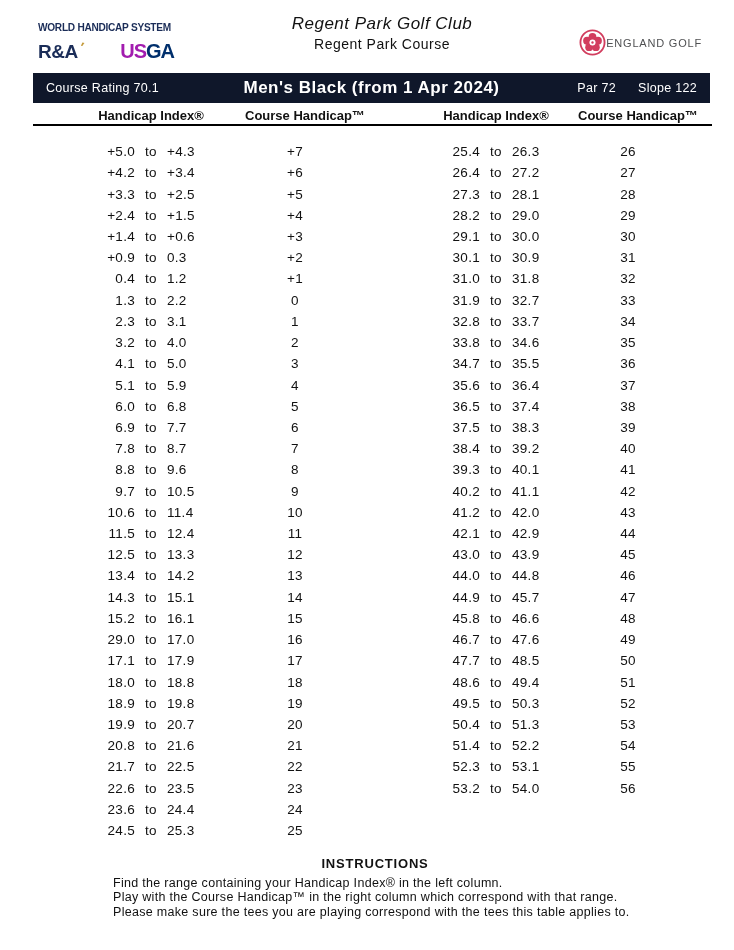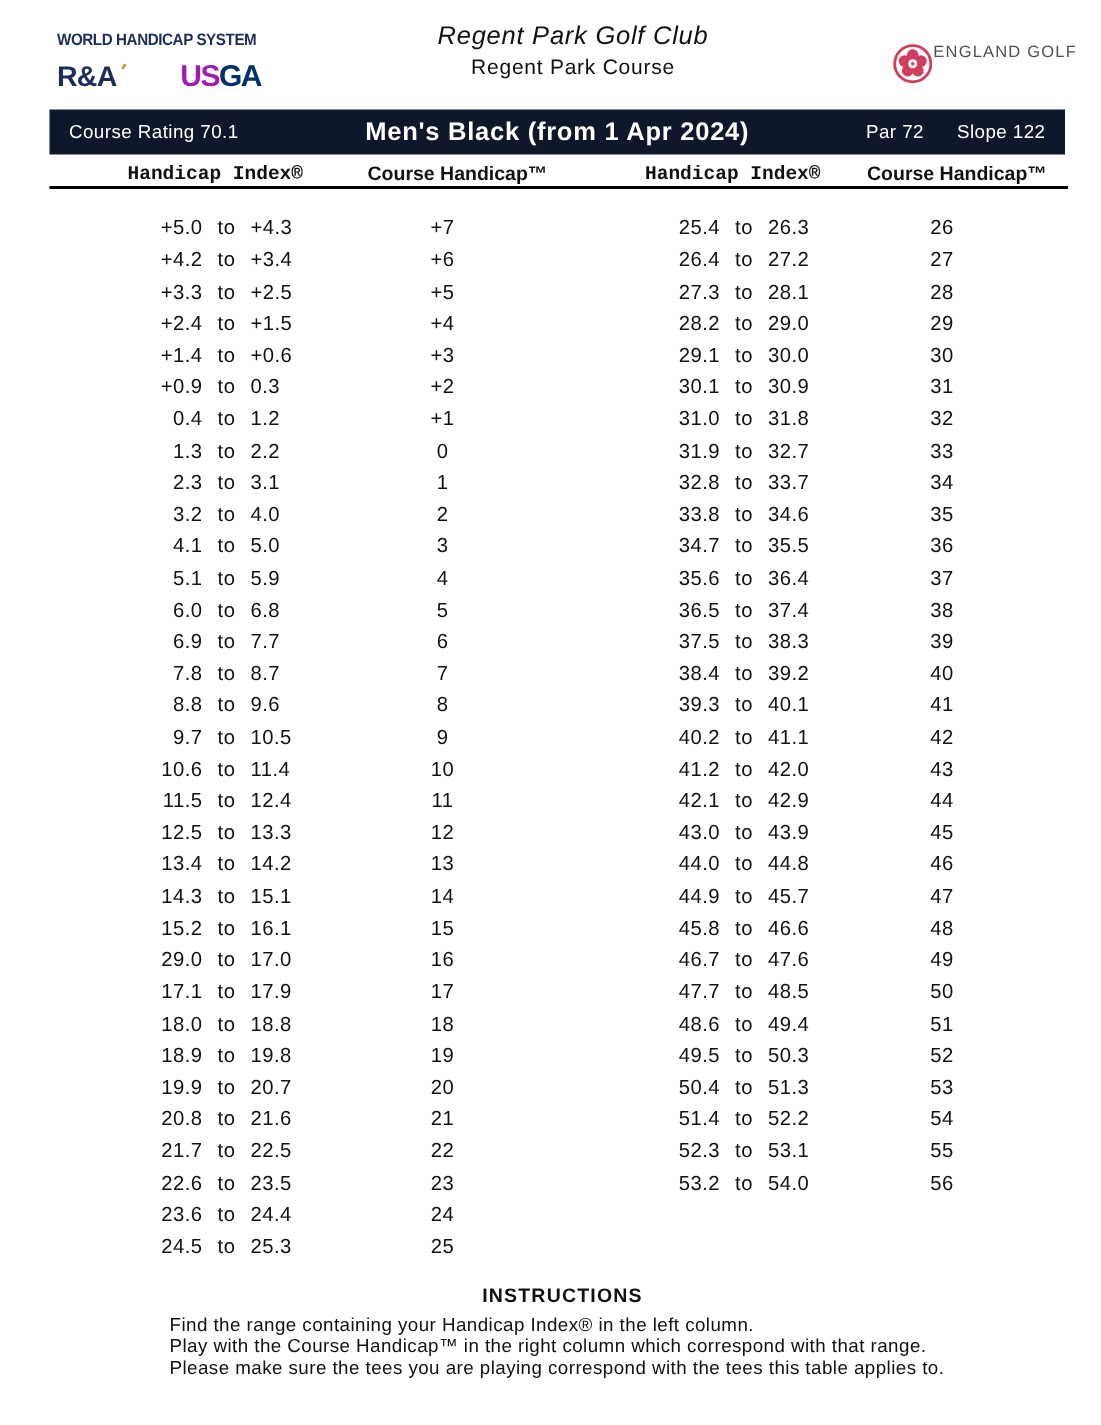--- a/index.html
+++ b/index.html
@@ -19,39 +19,39 @@
   .usga-us { color:#a21caf; }
   .usga-ga { color:#002f6c; }
 
   
   .title-block { position:absolute; left:70px; right:40px; top:10px; text-align:center; }
   .doc-title { font-size:23px; font-weight:bold; letter-spacing:2.5px; color:#0a0a0a; }
   .club-name { font-size:17px; font-style:italic; margin-top:4px; letter-spacing:0.5px; }
   .course-name { font-size:14px; margin-top:2px; letter-spacing:0.5px; }
 
   
-  .eg-block { position:absolute; right:16px; top:29px; display:flex; gap:0; }
+  .eg-block { position:absolute; right:32px; top:29px; display:flex; align-items:center; gap:0; }
   .eg-label { font-size:11px; color:#4f5052; letter-spacing:0.8px; white-space:nowrap; }
 
   
   .tee-bar {
     position:absolute; left:33px; top:73px; width:677px; height:30px;
     background:#0f172a; color:#fff; display:flex; align-items:center;
   }
   .tb-rating { position:absolute; left:13px; font-size:12.5px; letter-spacing:0.3px; }
   .tb-name { width:100%; text-align:center; font-weight:bold; font-size:17px; letter-spacing:0.5px; }
   .tb-right { position:absolute; right:13px; display:flex; gap:22px; font-size:12.5px; letter-spacing:0.3px; }
 
   
   .head-rule { position:absolute; left:33px; top:124px; width:679px; height:2px; background:#000; }
   .group { position:absolute; top:108px; }
   .group-left  { left:85px;  width:262px; }
   .group-right { left:430px; width:250px; }
   .ghead { display:flex; font-weight:bold; font-size:13px; white-space:nowrap; }
-  .gh-index { width:132px; text-align:left;font-family:Liberation Mono, monospace; }
+  .gh-index { width:132px; text-align:center; }
   .gh-ch { width:100px; text-align:center; }
   .group-left  .gh-ch { margin-left:28px; }
   .group-right .gh-ch { margin-left:16px; }
 
   .rows { margin-top:18px; }
   .trow { display:flex; height:21.23px; align-items:center; font-size:13.5px; letter-spacing:0.3px; }
   .c-from   { width:50px; text-align:right; }
   .c-to-word{ width:32px; text-align:center; }
   .c-toval  { width:50px; text-align:left; }
   .c-ch     { width:100px; text-align:center; }

